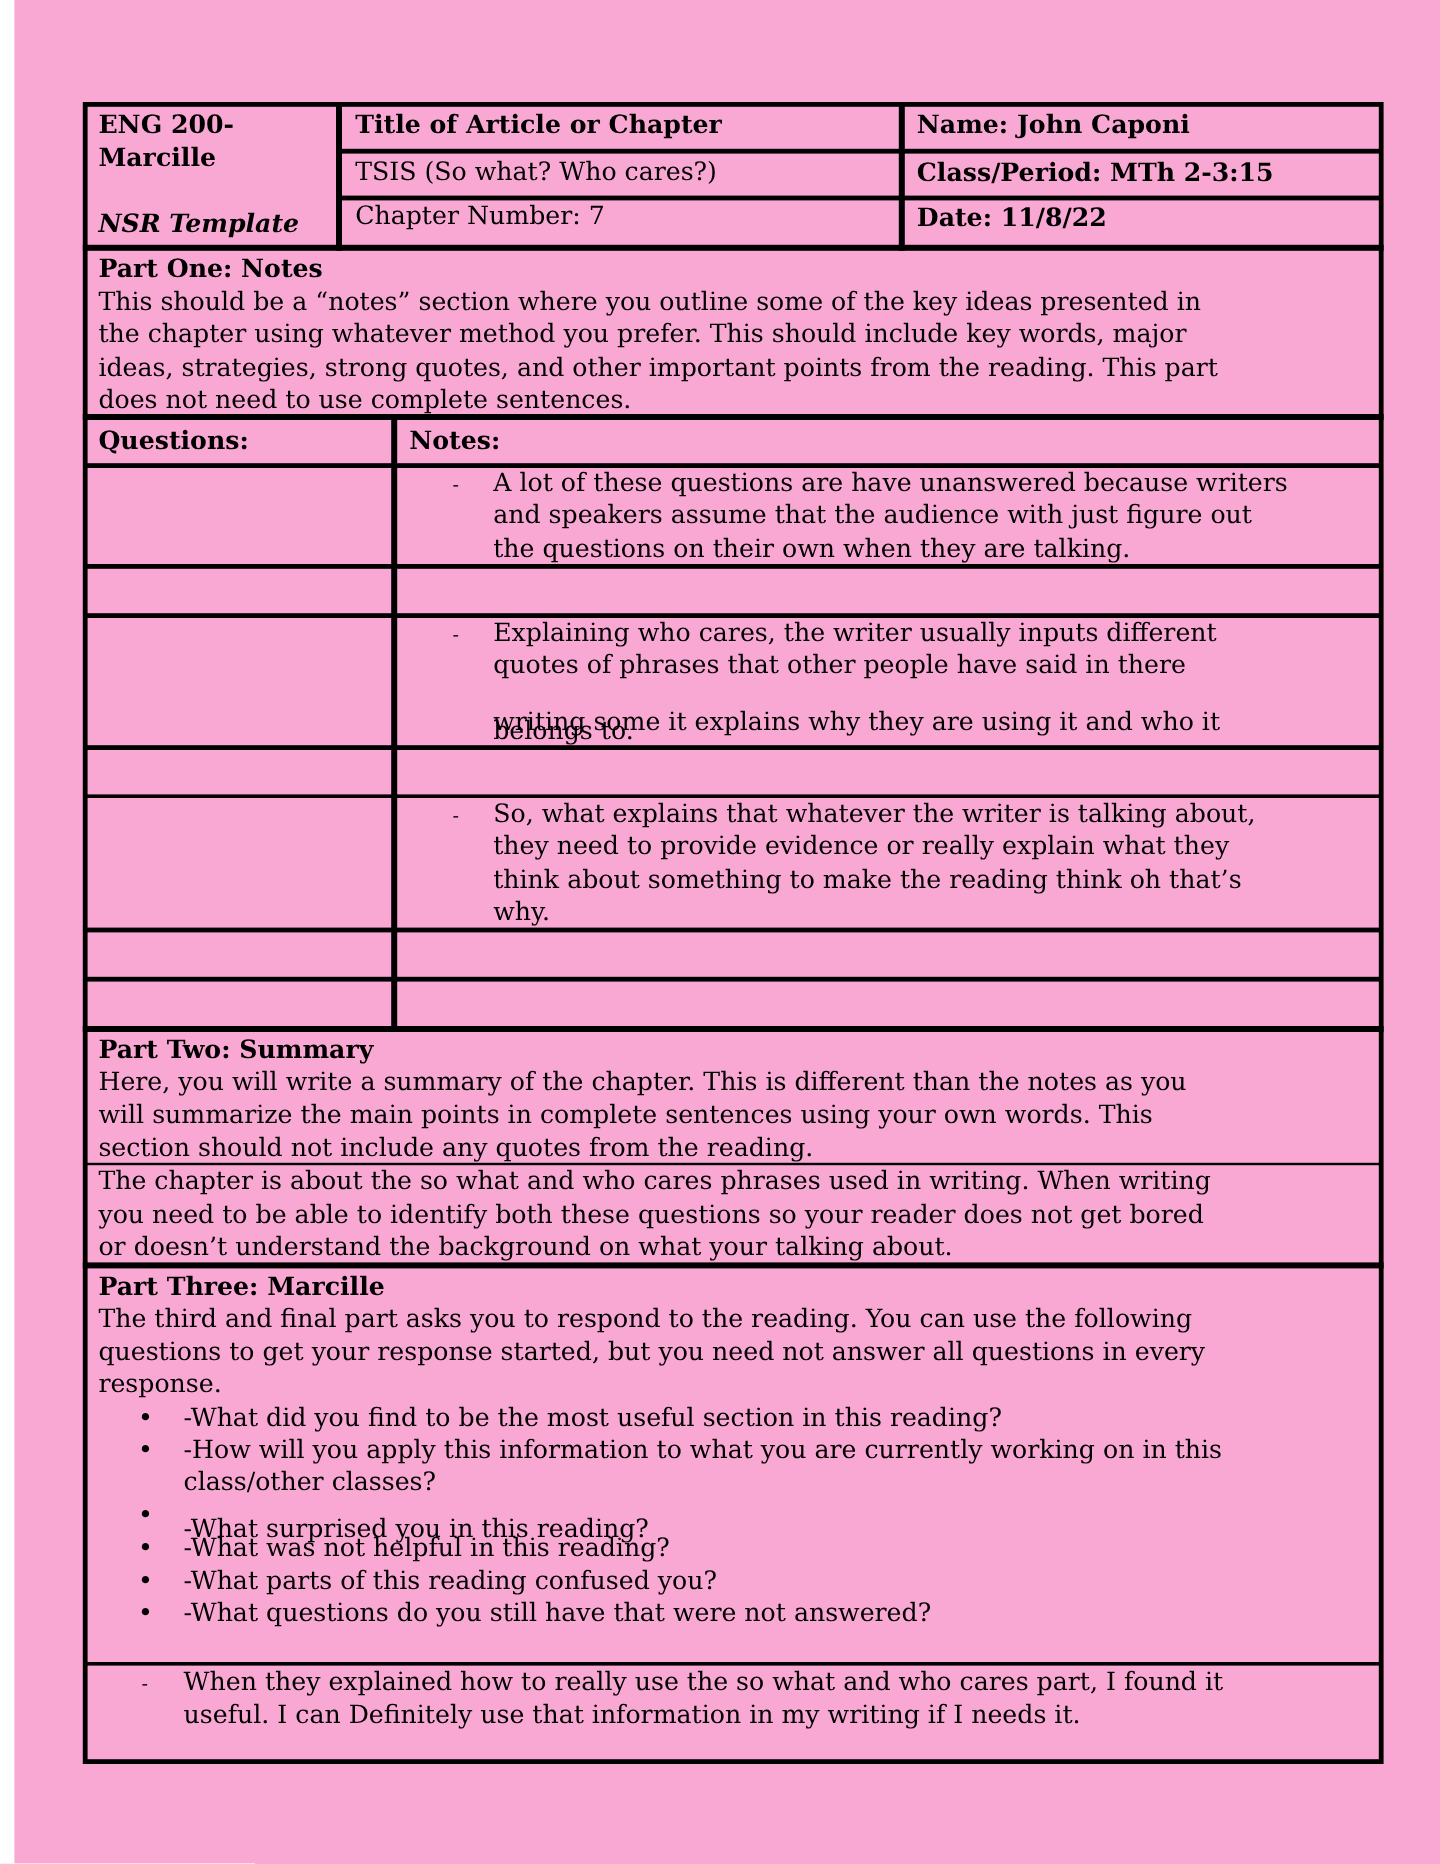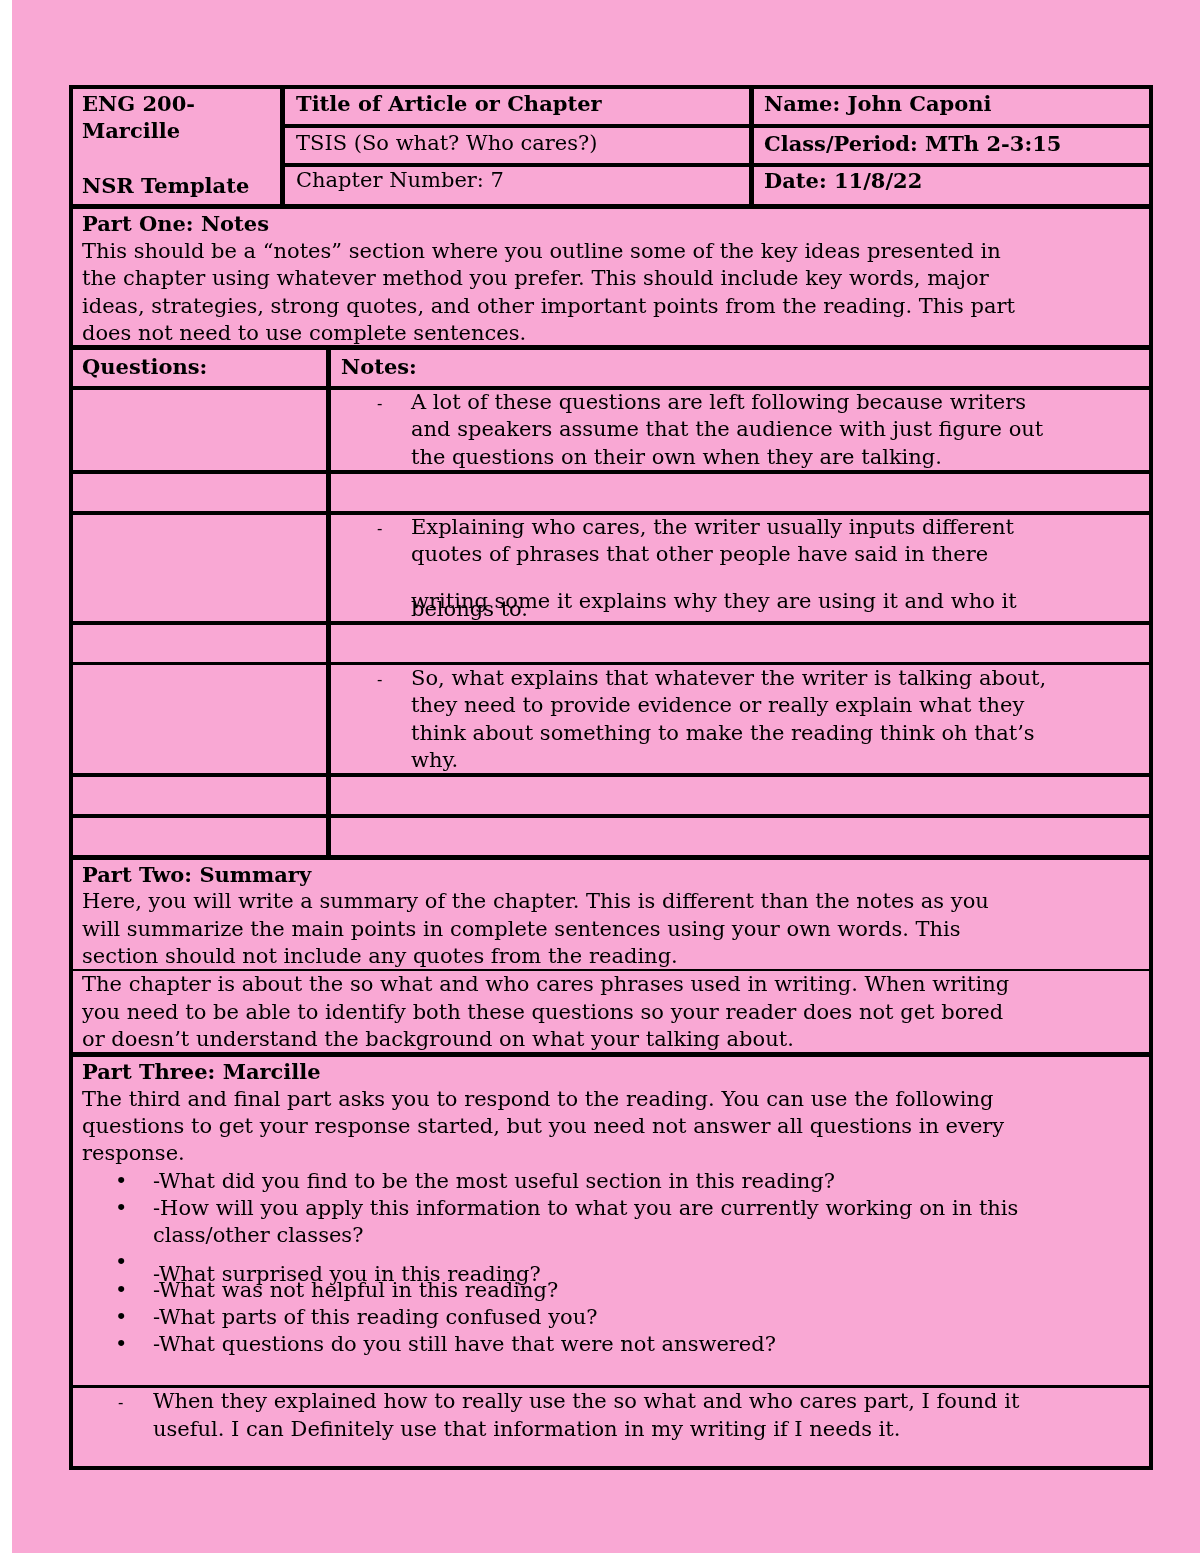--- a/index.html
+++ b/index.html
@@ -25,21 +25,21 @@
 
     <div class="vline" style="left:268px; top:85px; width:5px; height:124px;"></div>
     <div class="vline" style="left:737px; top:85px; width:5px; height:124px;"></div>
 
     <div class="hline" style="left:271px; top:124px; width:868px; height:4px;"></div>
     <div class="hline" style="left:271px; top:163px; width:868px; height:4px;"></div>
     <div class="hline" style="left:57px; top:204px; width:1084px; height:5px;"></div>
 
     <div class="txt b" style="left:70px; top:90px;">ENG 200-</div>
     <div class="txt b" style="left:70px; top:117px;">Marcille</div>
-    <div class="txt b" style="left:70px; top:172px;">NSR Template</div>
+    <div class="txt b" style="left:70px; top:172px;font-style:italic;">NSR Template</div>
 
     <div class="txt b" style="left:284px; top:90px;">Title of Article or Chapter</div>
     <div class="txt" style="left:284px; top:130px;">TSIS (So what? Who cares?)</div>
     <div class="txt" style="left:284px; top:167px;">Chapter Number: 7</div>
 
     <div class="txt b" style="left:752px; top:90px;">Name: John Caponi</div>
     <div class="txt b" style="left:752px; top:130px;">Class/Period: MTh 2-3:15</div>
     <div class="txt b" style="left:752px; top:167px;">Date: 11/8/22</div>
   </div>
 
@@ -63,21 +63,21 @@
     <div class="hline" style="left:60px; top:511px; width:1079px; height:4px;"></div>
     <div class="hline" style="left:60px; top:621px; width:1079px; height:4px;"></div>
     <div class="hline" style="left:60px; top:662px; width:1079px; height:3px;"></div>
     <div class="hline" style="left:60px; top:773px; width:1079px; height:4px;"></div>
     <div class="hline" style="left:60px; top:814px; width:1079px; height:4px;"></div>
     <div class="hline" style="left:57px; top:855px; width:1084px; height:5px;"></div>
 
     <div>
       <div class="box" style="left:61px; top:390px; width:252px; height:80px;"></div>
       <div class="dash" style="left:365px; top:394px;">-</div>
-      <div class="txt" style="left:399px; top:389px;">A lot of these questions are left following because writers</div>
+      <div class="txt" style="left:399px; top:389px;">A lot of these questions are have unanswered because writers</div>
       <div class="txt" style="left:399px; top:416px;">and speakers assume that the audience with just figure out</div>
       <div class="txt" style="left:399px; top:444px;">the questions on their own when they are talking.</div>
     </div>
 
     <div>
       <div class="box" style="left:61px; top:474px; width:252px; height:37px;"></div>
       <div class="box" style="left:320px; top:474px; width:818px; height:37px;"></div>
     </div>
 
     <div>

